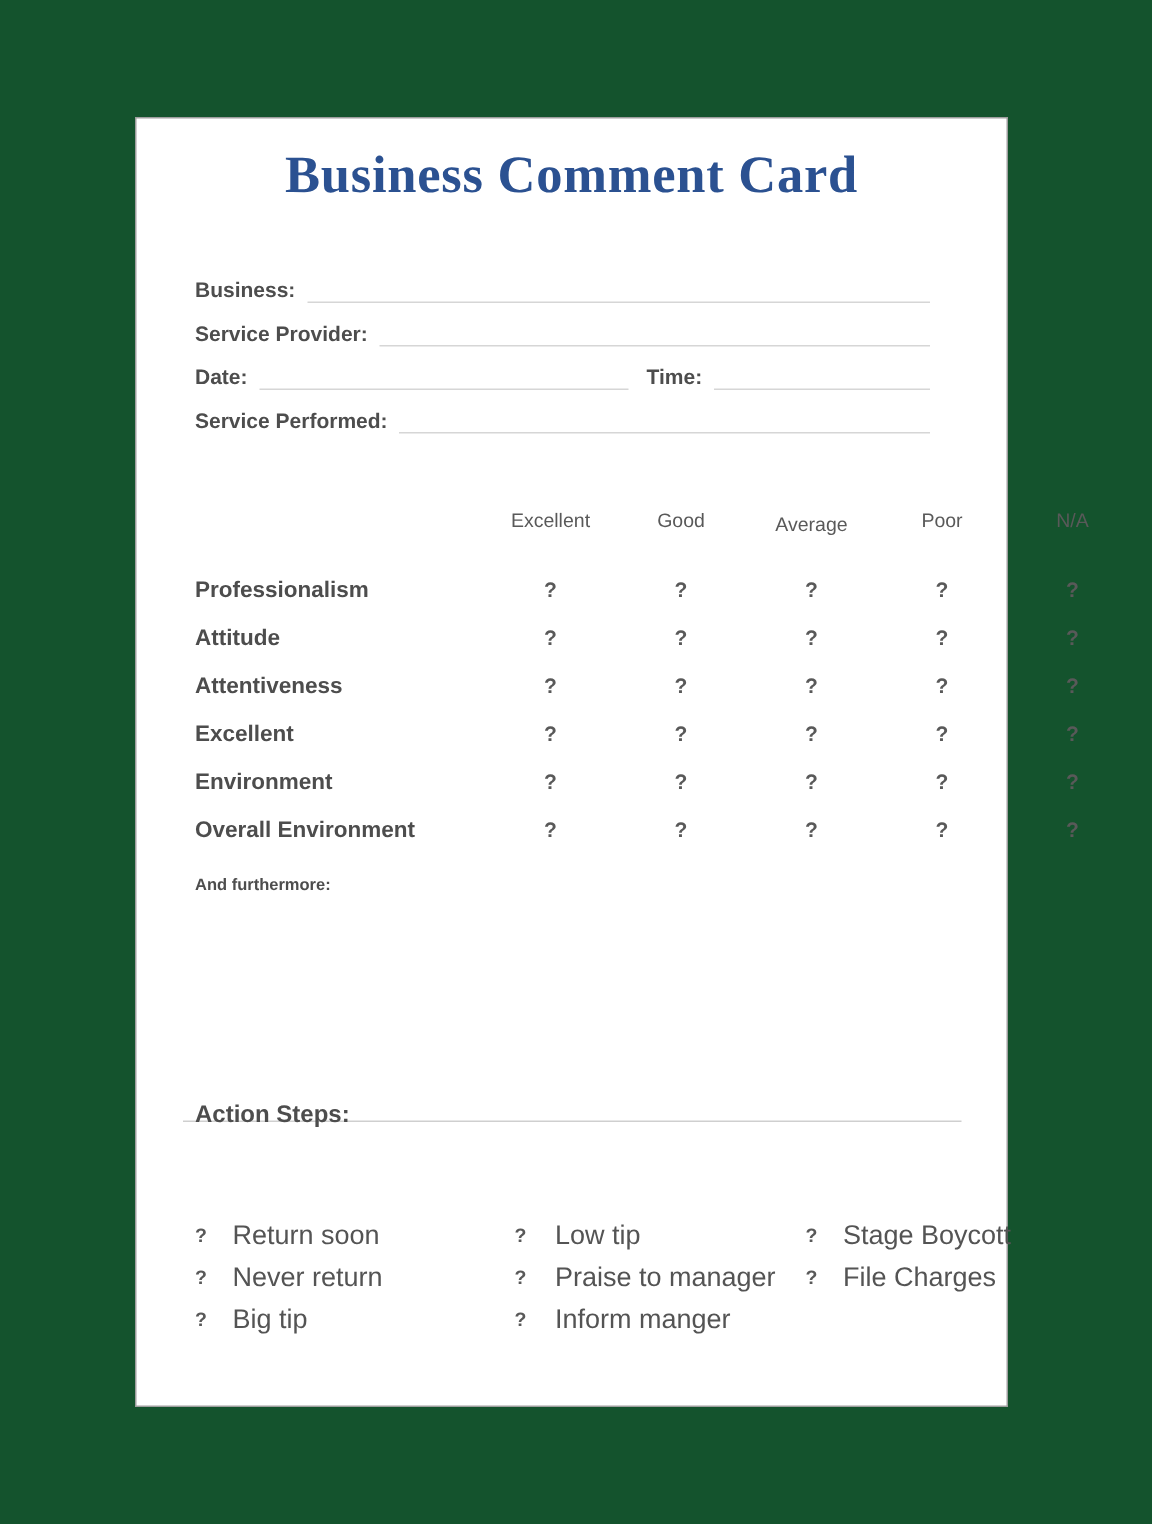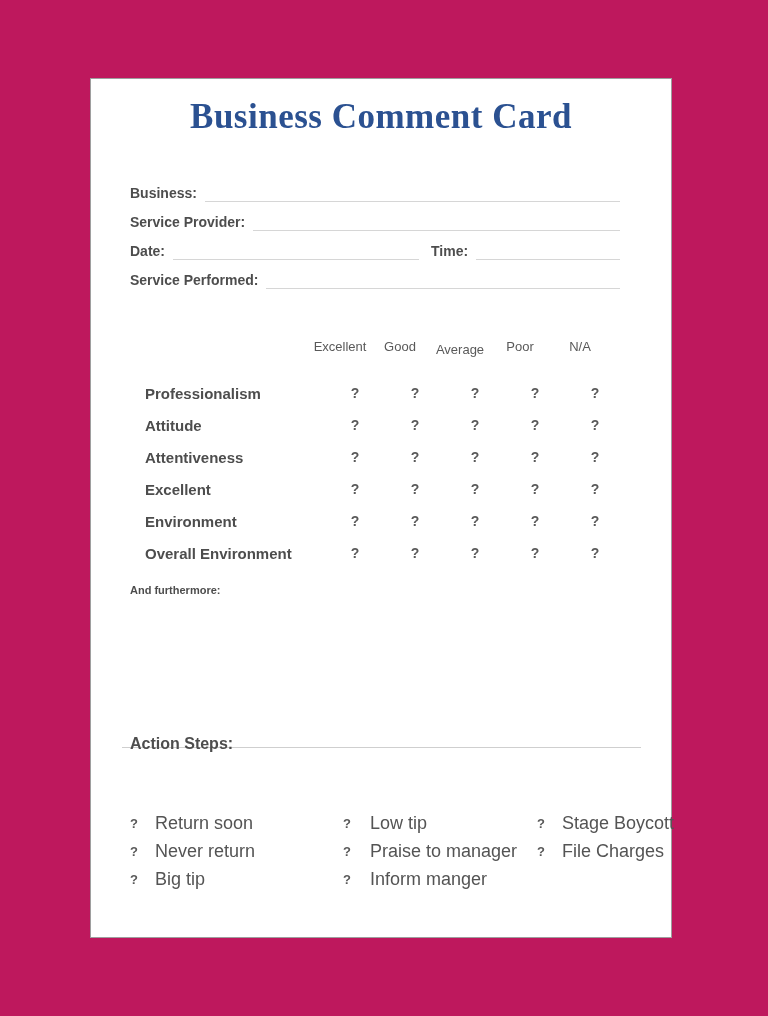--- a/index.html
+++ b/index.html
@@ -8,21 +8,21 @@
     background: #ffffff;
     width: 768px;
     height: 1016px;
     font-family: "Liberation Sans", sans-serif;
     -webkit-font-smoothing: antialiased;
   }
   .page {
     position: relative;
     width: 768px;
     height: 1016px;
-    background: #be185d;
+    background: #14532d;
     overflow: hidden;
   }
   .card {
     position: absolute;
     left: 90px;
     top: 78px;
     width: 582px;
     height: 860px;
     background: #ffffff;
     border: 1.5px solid #9e9e9e;
@@ -68,36 +68,37 @@
   .field-line.fixed {
     flex: none;
     width: 246px;
   }
   .time-label { margin-left: 12px; }
   
   .ratings-header, .r-row {
     display: grid;
     grid-template-columns: 180px repeat(5, 60px);
     align-items: center;
+    gap: 27px;
   }
   .ratings-header {
     position: absolute;
     left: 39px;
     top: 255px;
     height: 24px;
   }
   .r-col-head {
     text-align: center;
     font-size: 13px;
     color: #595959;
   }
   .r-col-head.shift-down { position: relative; top: 3px; }
   .ratings-rows {
     position: absolute;
-    left: 54px;
+    left: 39px;
     top: 298px;
   }
   .r-row { height: 32px; }
   .r-label {
     font-weight: 700;
     font-size: 15px;
     color: #4d4d4d;
     white-space: nowrap;
   }
   .r-cell {

